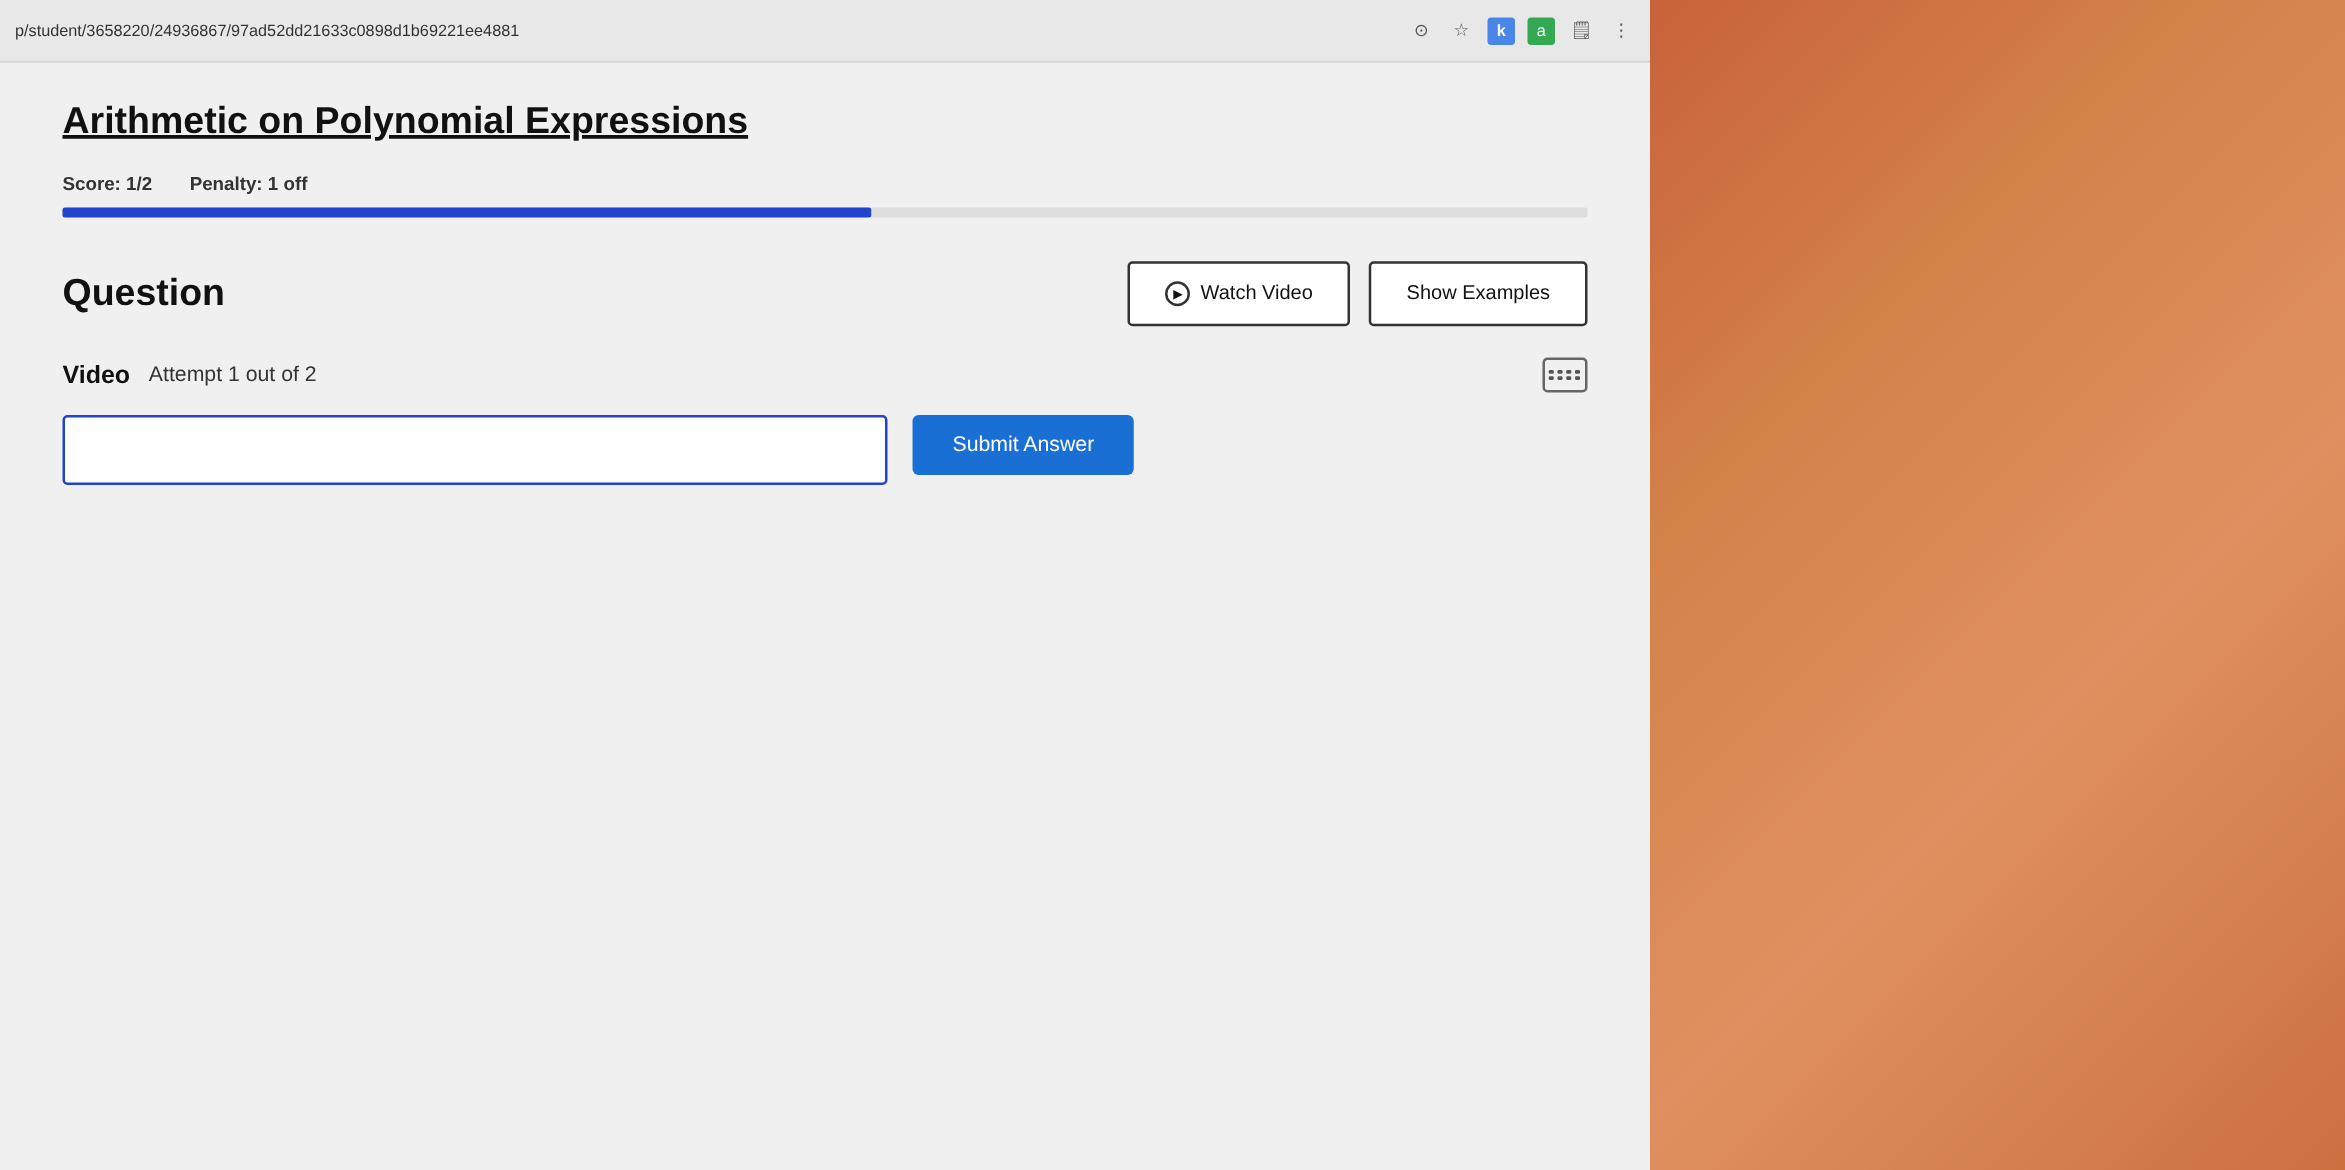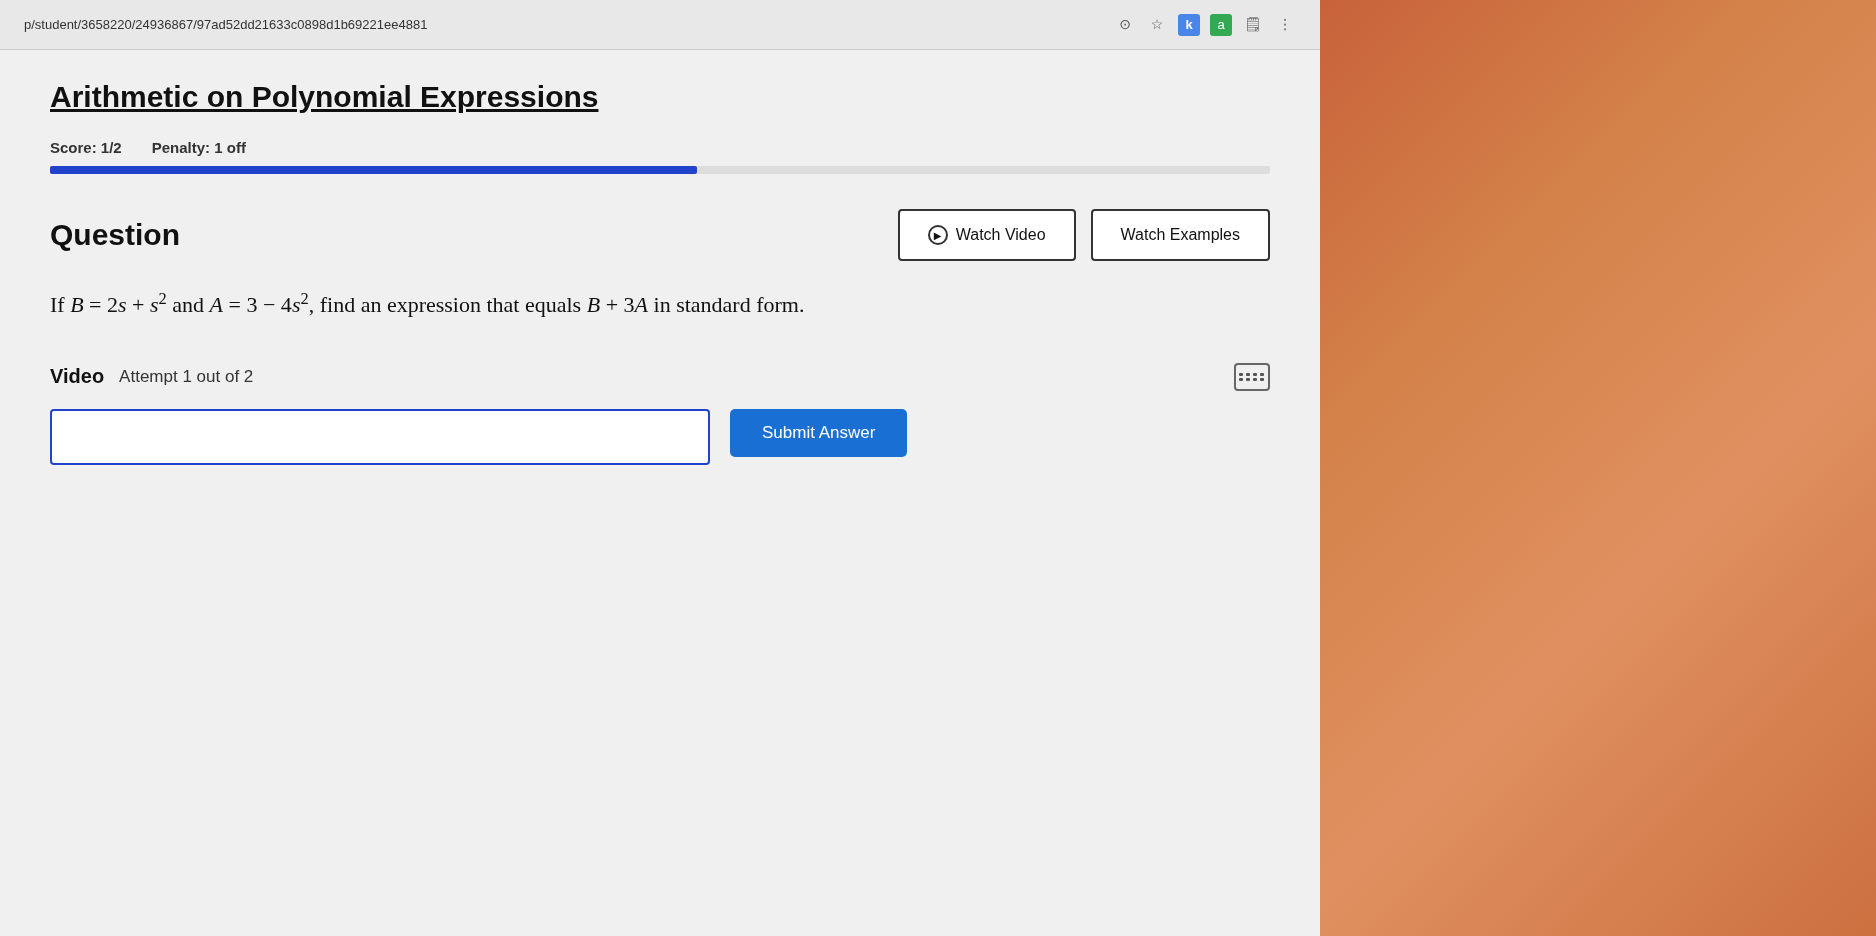--- a/index.html
+++ b/index.html
@@ -20,21 +20,21 @@
       padding: 0;
       position: relative;
     }
 
     
     .browser-bar {
       background: #e8e8e8;
       height: 50px;
       display: flex;
       align-items: center;
-      padding: 0 24px;
+      padding: 0 12px;
       border-bottom: 1px solid #ccc;
       position: relative;
     }
 
     .url-bar {
       font-family: Arial, sans-serif;
       font-size: 13px;
       color: #333;
       flex: 1;
     }
@@ -299,28 +299,25 @@
     </div>
 
     <div class="question-header">
       <span class="question-label">Question</span>
       <div class="question-buttons">
         <button class="watch-video-btn">
           <span class="play-icon">▶</span>
           <span>Watch Video</span>
         </button>
         <button class="show-examples-btn">
-          <span>Watch Examples</span>
+          <span>Show Examples</span>
         </button>
       </div>
     </div>
 
-    <div class="question-text">
-      If <span class="math-var">B</span> = 2<span class="math-var">s</span> + <span class="math-var">s</span><span class="math-sup">2</span> and <span class="math-var">A</span> = 3 − 4<span class="math-var">s</span><span class="math-sup">2</span>, find an expression that equals <span class="math-var">B</span> + 3<span class="math-var">A</span> in standard form.
-    </div>
 
     <div class="answer-section">
       <div class="answer-label-row">
         <span class="answer-label">Video</span>
         <span class="attempt-label">Attempt 1 out of 2</span>
         <div class="keyboard-icon-right">
           <div class="keyboard-dots">
             <div class="keyboard-dot"></div>
             <div class="keyboard-dot"></div>
             <div class="keyboard-dot"></div>

